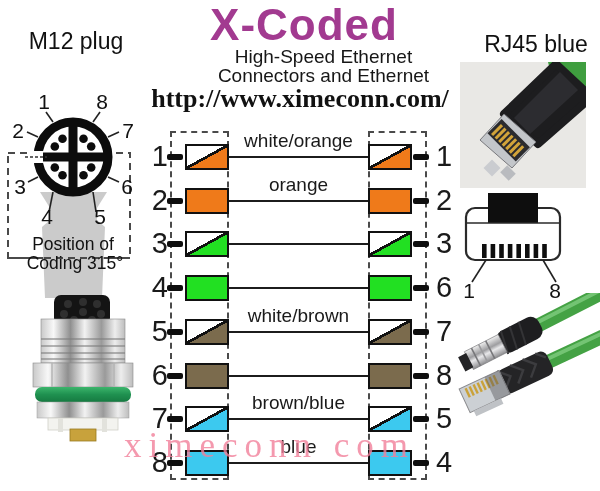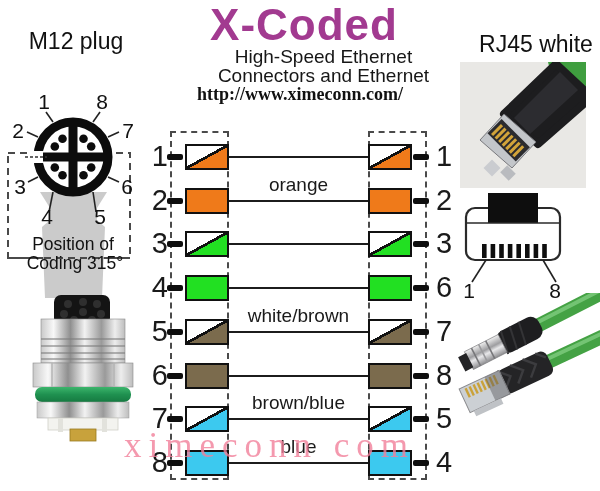--- a/index.html
+++ b/index.html
@@ -2,21 +2,21 @@
 <html><head>
 <meta charset="utf-8">
 <style>
   html,body{margin:0;padding:0;background:#fff;}
   #stage{position:relative;width:600px;height:491px;background:#fff;overflow:hidden;
          font-family:"Liberation Sans",sans-serif;color:#1a1a1a;}
   .abs{position:absolute;}
   
   #title{left:8px;right:0;top:0;text-align:center;font-size:44px;font-weight:bold;color:#a23a90;letter-spacing:1px;}
   .sub{left:0;right:0;text-align:center;font-size:19px;line-height:19px;color:#161616;margin-left:47px;}
-  #url{left:0;right:0;top:84px;text-align:center;font-size:18px;font-weight:bold;
+  #url{left:0;right:0;top:84px;text-align:center;font-size:26px;font-weight:bold;
        font-family:"Liberation Serif",serif;color:#111;}
   
   #m12-label{left:18px;top:28px;width:116px;text-align:center;font-size:23px;color:#111;}
   #rj45-label{left:476px;top:31px;width:120px;text-align:center;font-size:23px;color:#111;}
   
   .dashedcol{top:131px;height:349px;width:59px;border:2px dashed #4a4a4a;box-sizing:border-box;background:transparent;}
   #dash-left{left:170px;} #dash-right{left:368px;}
   .wrow{position:absolute;left:0;width:600px;height:44px;}
   .lpin{position:absolute;left:138px;width:30px;top:9px;font-size:29px;text-align:right;}
   .rpin{position:absolute;left:436px;width:30px;top:9px;font-size:29px;}
@@ -143,20 +143,21 @@
   </svg>
 
   <div class="abs dashedcol" id="dash-left"></div>
   <div class="abs dashedcol" id="dash-right"></div>
 
   <div class="wrow" style="top:131px">
     <span class="lpin">1</span>
     <span class="stub l"></span>
     <span class="wbox l" style="background: linear-gradient(to right bottom, rgb(255, 255, 255) 46%, rgb(17, 17, 17) 46%, rgb(17, 17, 17) 53%, rgb(239, 122, 26) 53%);"></span>
     <span class="wline"></span>
+    <span class="wlabel">white/orange</span>
     <span class="wbox r" style="background: linear-gradient(to right bottom, rgb(255, 255, 255) 46%, rgb(17, 17, 17) 46%, rgb(17, 17, 17) 53%, rgb(239, 122, 26) 53%);"></span>
     <span class="stub r"></span>
     <span class="rpin">1</span>
   </div>
   <div class="wrow" style="top:175px">
     <span class="lpin">2</span>
     <span class="stub l"></span>
     <span class="wbox l" style="background: rgb(239, 122, 26);"></span>
     <span class="wline"></span>
     <span class="wlabel">orange</span>
@@ -215,21 +216,21 @@
     <span class="lpin">8</span>
     <span class="stub l"></span>
     <span class="wbox l" style="background: rgb(60, 201, 239);"></span>
     <span class="wline"></span>
     <span class="wlabel">blue</span>
     <span class="wbox r" style="background: rgb(60, 201, 239);"></span>
     <span class="stub r"></span>
     <span class="rpin">4</span>
   </div>
 
-  <div class="abs" id="rj45-label">RJ45 white</div>
+  <div class="abs" id="rj45-label">RJ45 blue</div>
 
   <svg class="abs" style="left:460px;top:62px;" width="126" height="126" viewBox="0 0 126 126">
     <rect x="0" y="0" width="126" height="126" fill="#e9e8e5"></rect>
     <polygon points="88,0 126,0 126,36 100,48" fill="#3f9e3f"></polygon>
     <polygon points="96,2 126,30 126,40 78,82 44,52" fill="#1d1d1f" stroke="#1d1d1f" stroke-width="8" stroke-linejoin="round"></polygon>
     <polygon points="100,10 118,28 70,72 54,56" fill="#333338" opacity=".7"></polygon>
     <polygon points="44,52 76,80 52,106 20,78" fill="#c3c6ca" stroke="#77787c" stroke-width="1"></polygon>
     <g transform="rotate(45 48 79)">
       <rect x="28" y="68" width="40" height="20" fill="#2b2b2e"></rect>
       <rect x="31" y="72" width="3" height="14" fill="#d2a43a"></rect>

